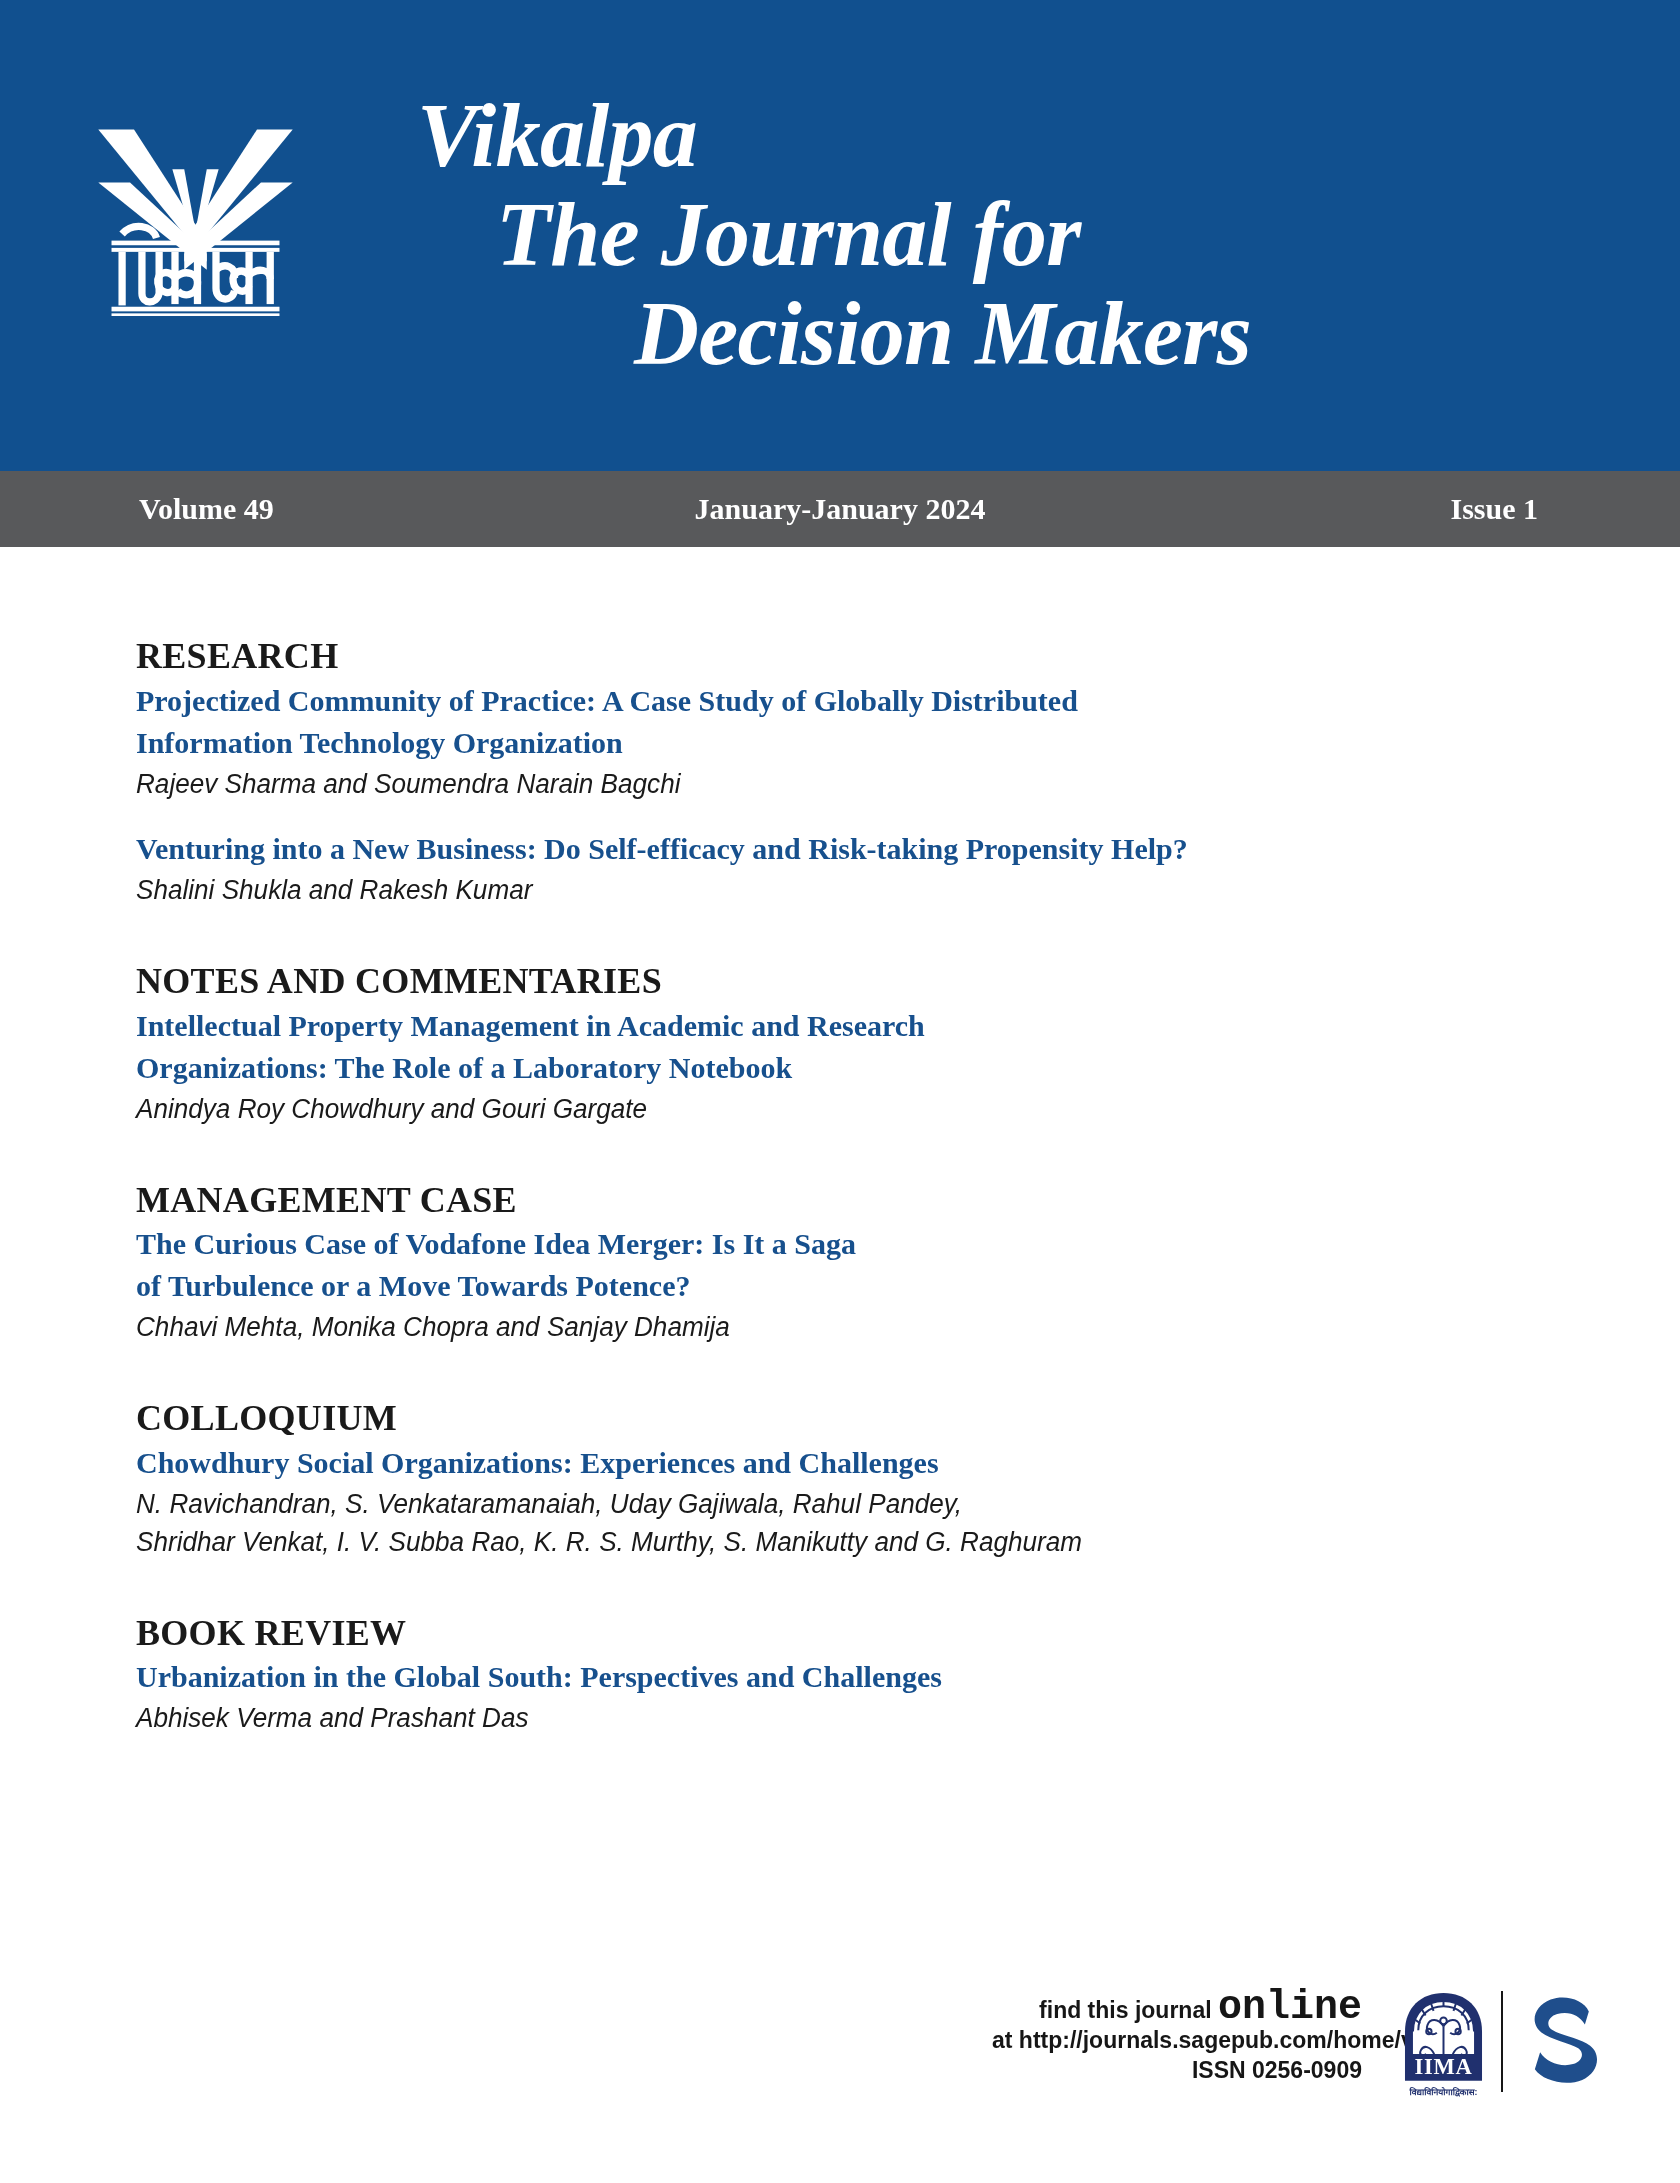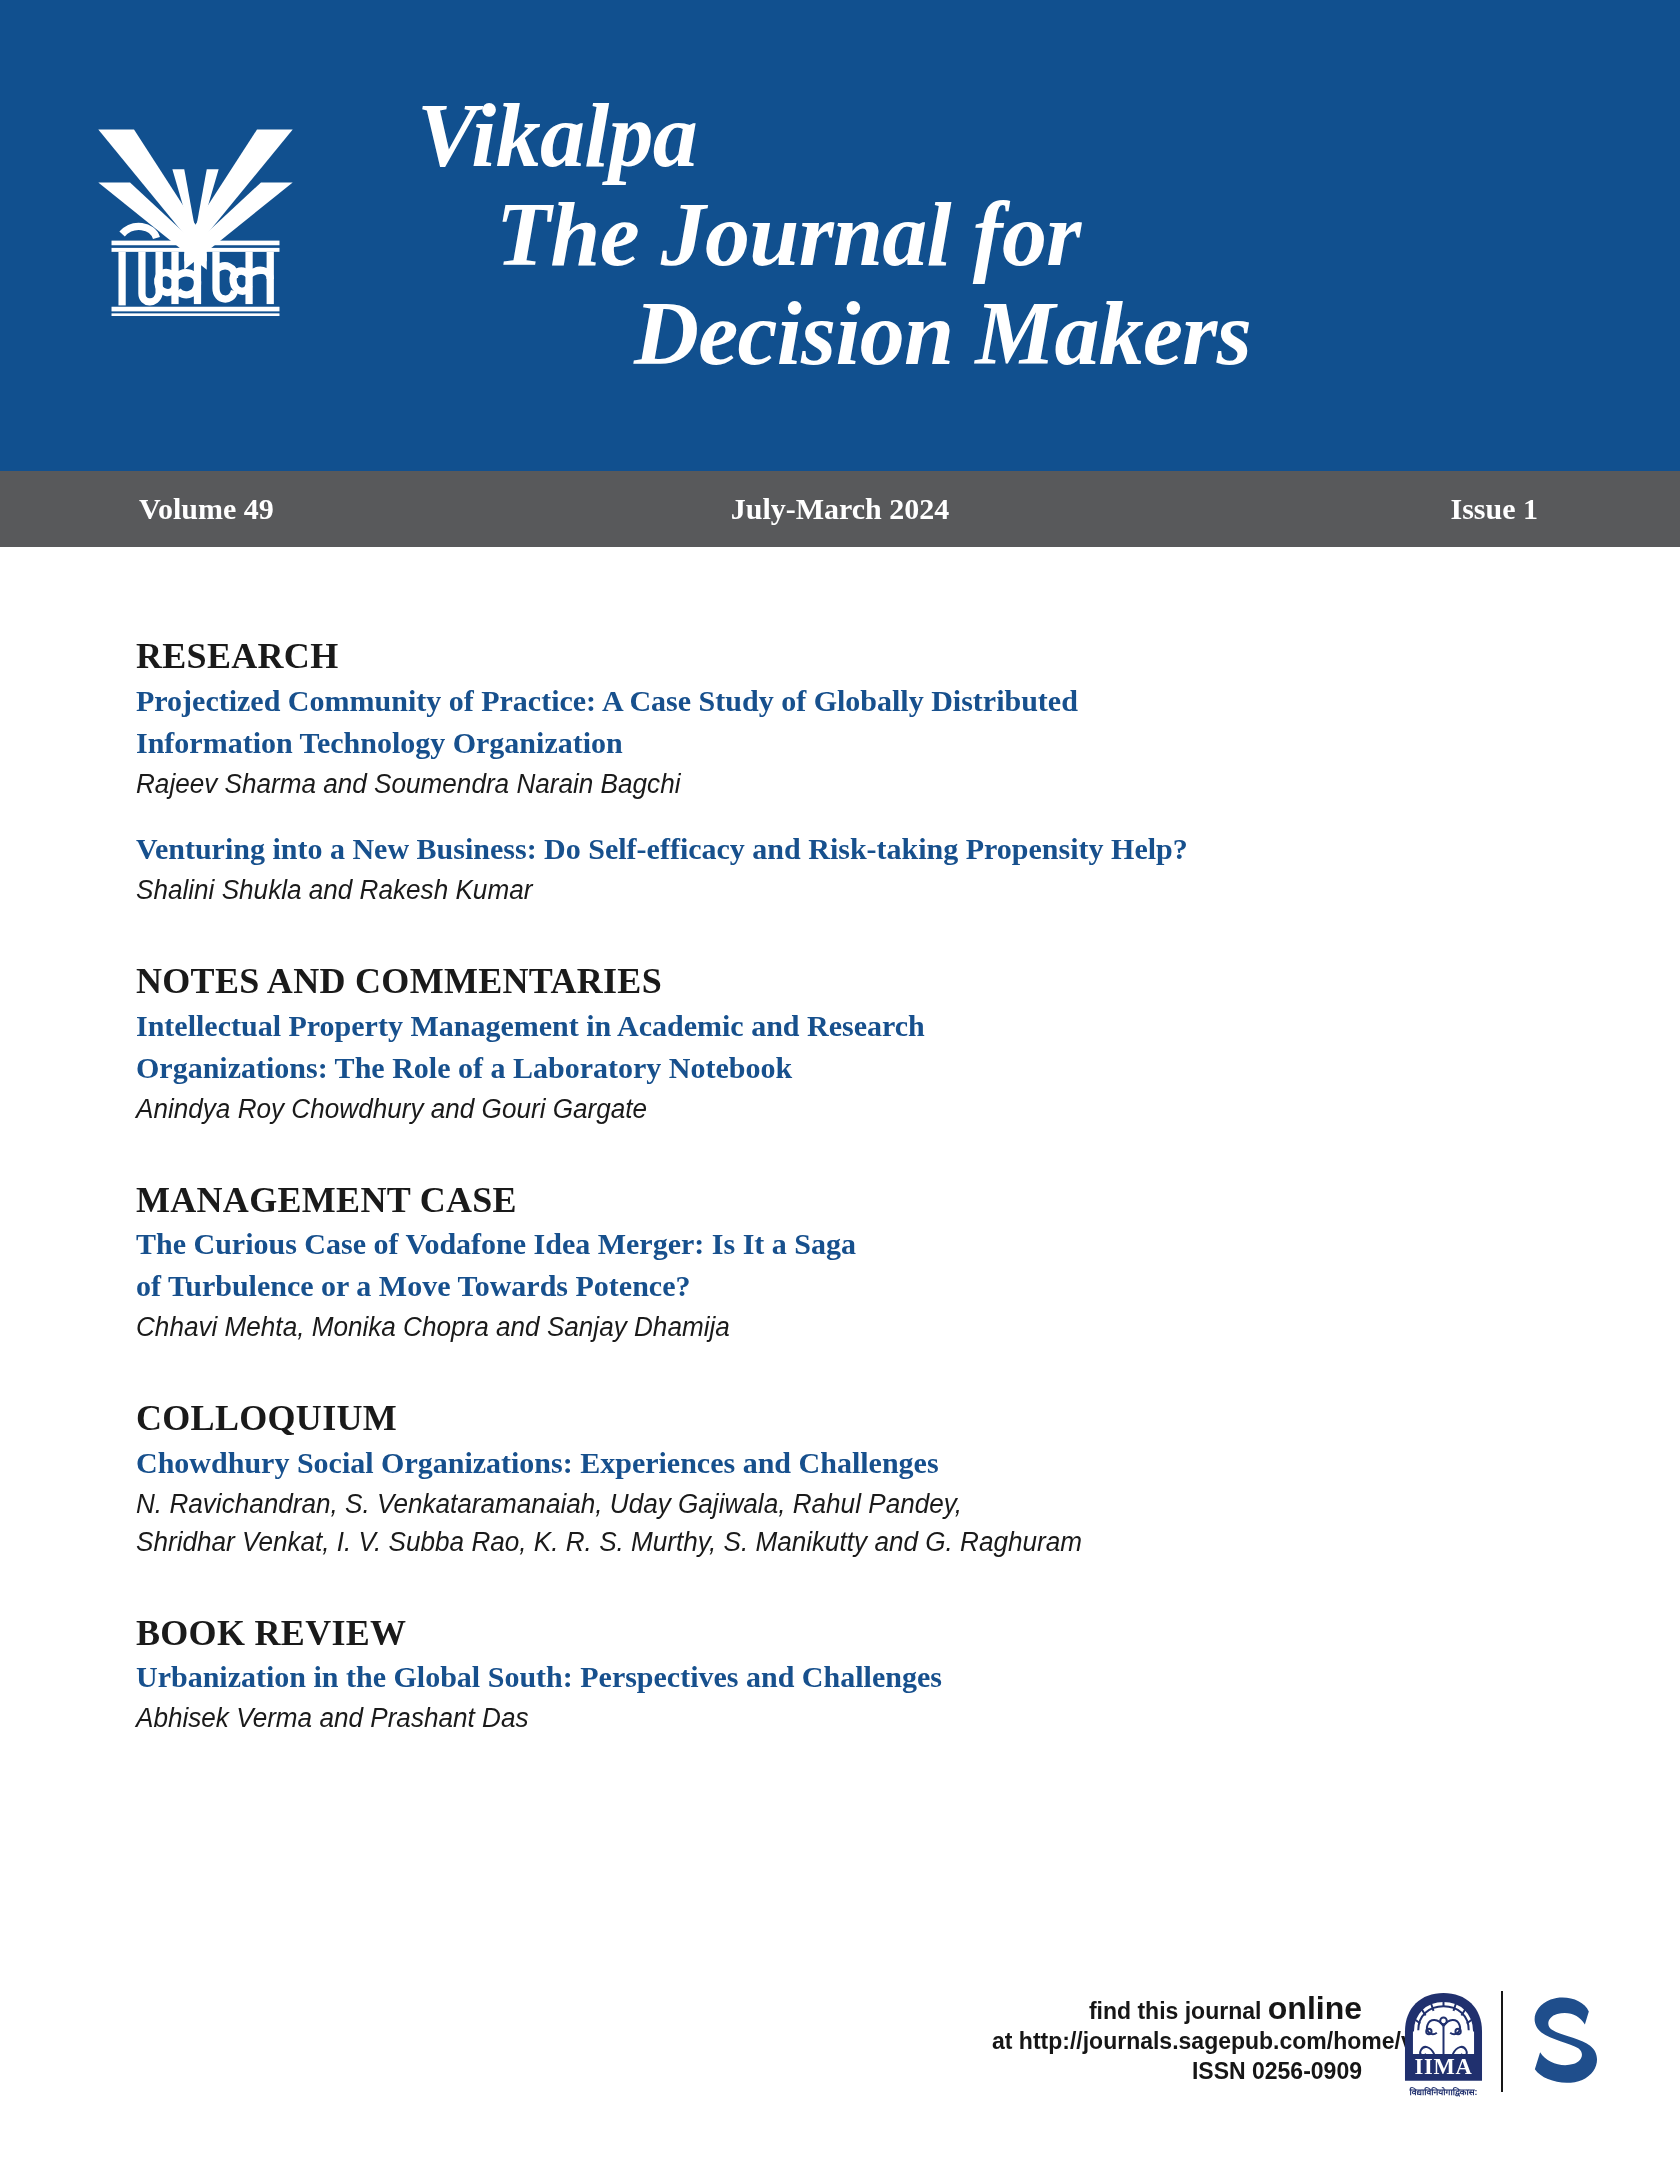--- a/index.html
+++ b/index.html
@@ -109,21 +109,21 @@
     position:absolute;left:979px;top:1984px;width:595px;height:126px;
   }
   .footer-text{
     position:absolute;right:212px;top:9.3px;width:370px;
     text-align:right;
     font-family:"Liberation Sans", sans-serif;
     font-weight:700;
     color:#161616;
   }
   .fline1{font-size:23px;line-height:30px;white-space:nowrap;}
-  .fline1 .big{font-size:32px;}
+  .fline1 .big{font-size:40px;font-family:Liberation Mono, monospace;}
   .fline2{font-size:23px;line-height:30px;white-space:nowrap;}
   .fline3{font-size:23px;line-height:30px;white-space:nowrap;}
 
   .iima-logo{
     position:absolute;left:422px;top:5.3px;width:85px;height:111px;
   }
   .iima-logo svg{display:block;}
   .divider-rule{
     position:absolute;left:522px;top:6.6px;width:2px;height:101px;
     background:#161616;
@@ -183,21 +183,21 @@
   <div class="masthead">
     <div class="mast-line mast-1">Vikalpa</div>
     <div class="mast-line mast-2">The Journal for</div>
     <div class="mast-line mast-3">Decision Makers</div>
   </div>
 </div>
 
 <div class="volume-band">
   <div class="vol-inner">
     <div class="vol-text vol-left">Volume 49</div>
-    <div class="vol-text vol-center">July-March 2024</div>
+    <div class="vol-text vol-center">January-January 2024</div>
     <div class="vol-text vol-right">Issue 1</div>
   </div>
 </div>
 
 <div class="contents" id="contents-root">
     <div class="toc-section">
       <div class="section-head">RESEARCH</div>
       <div class="sp-after-head"></div>
       <div class="article">
         <div class="art-title">Projectized Community of Practice: A Case Study of Globally Distributed</div>

